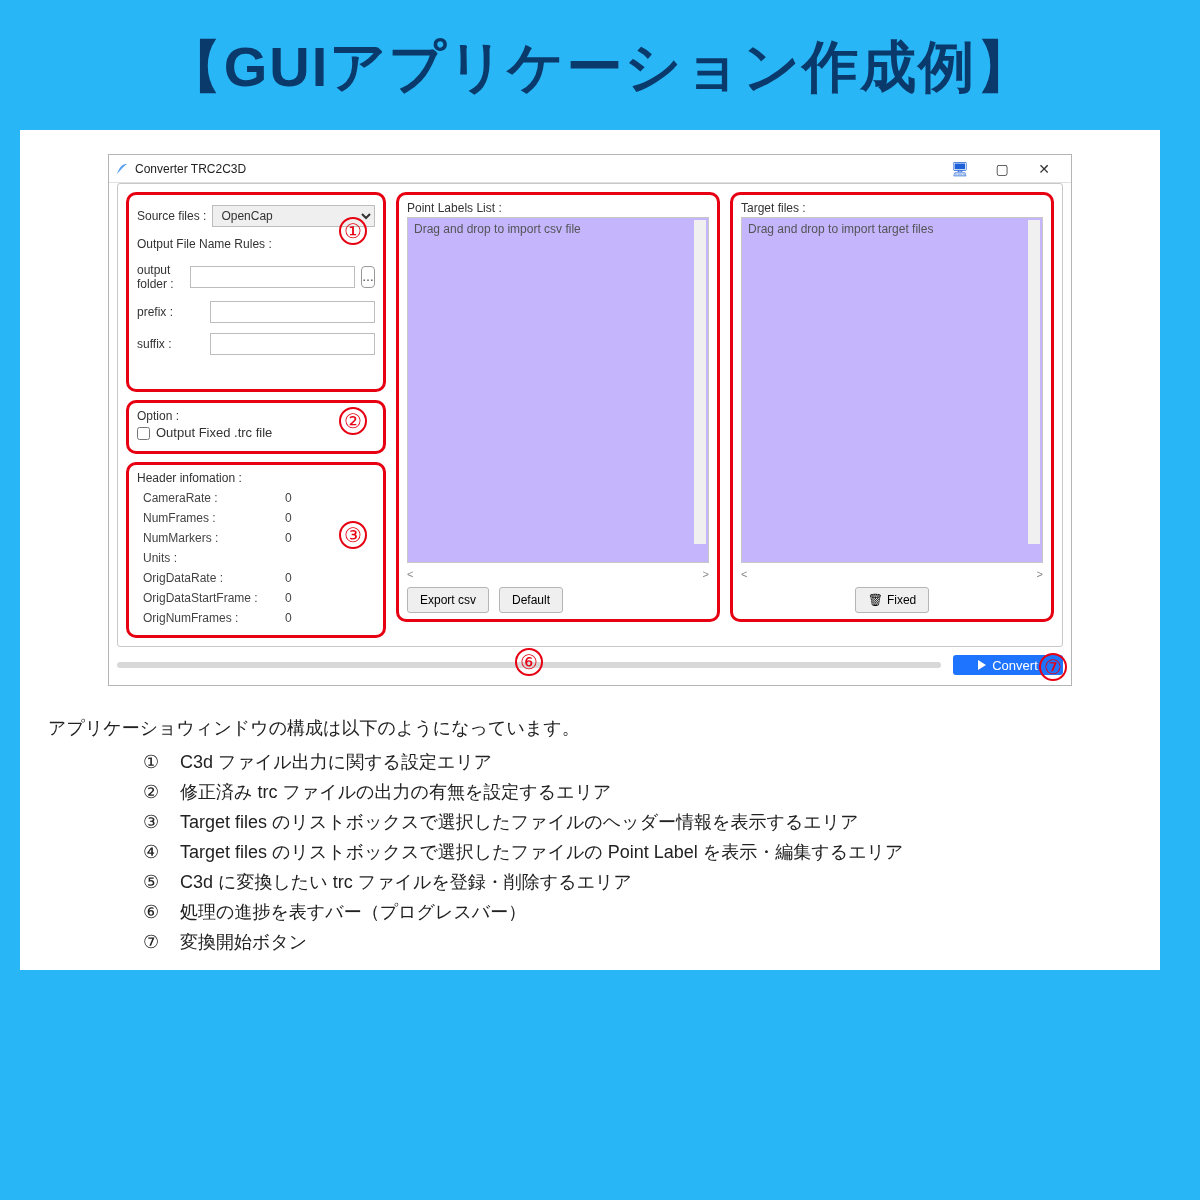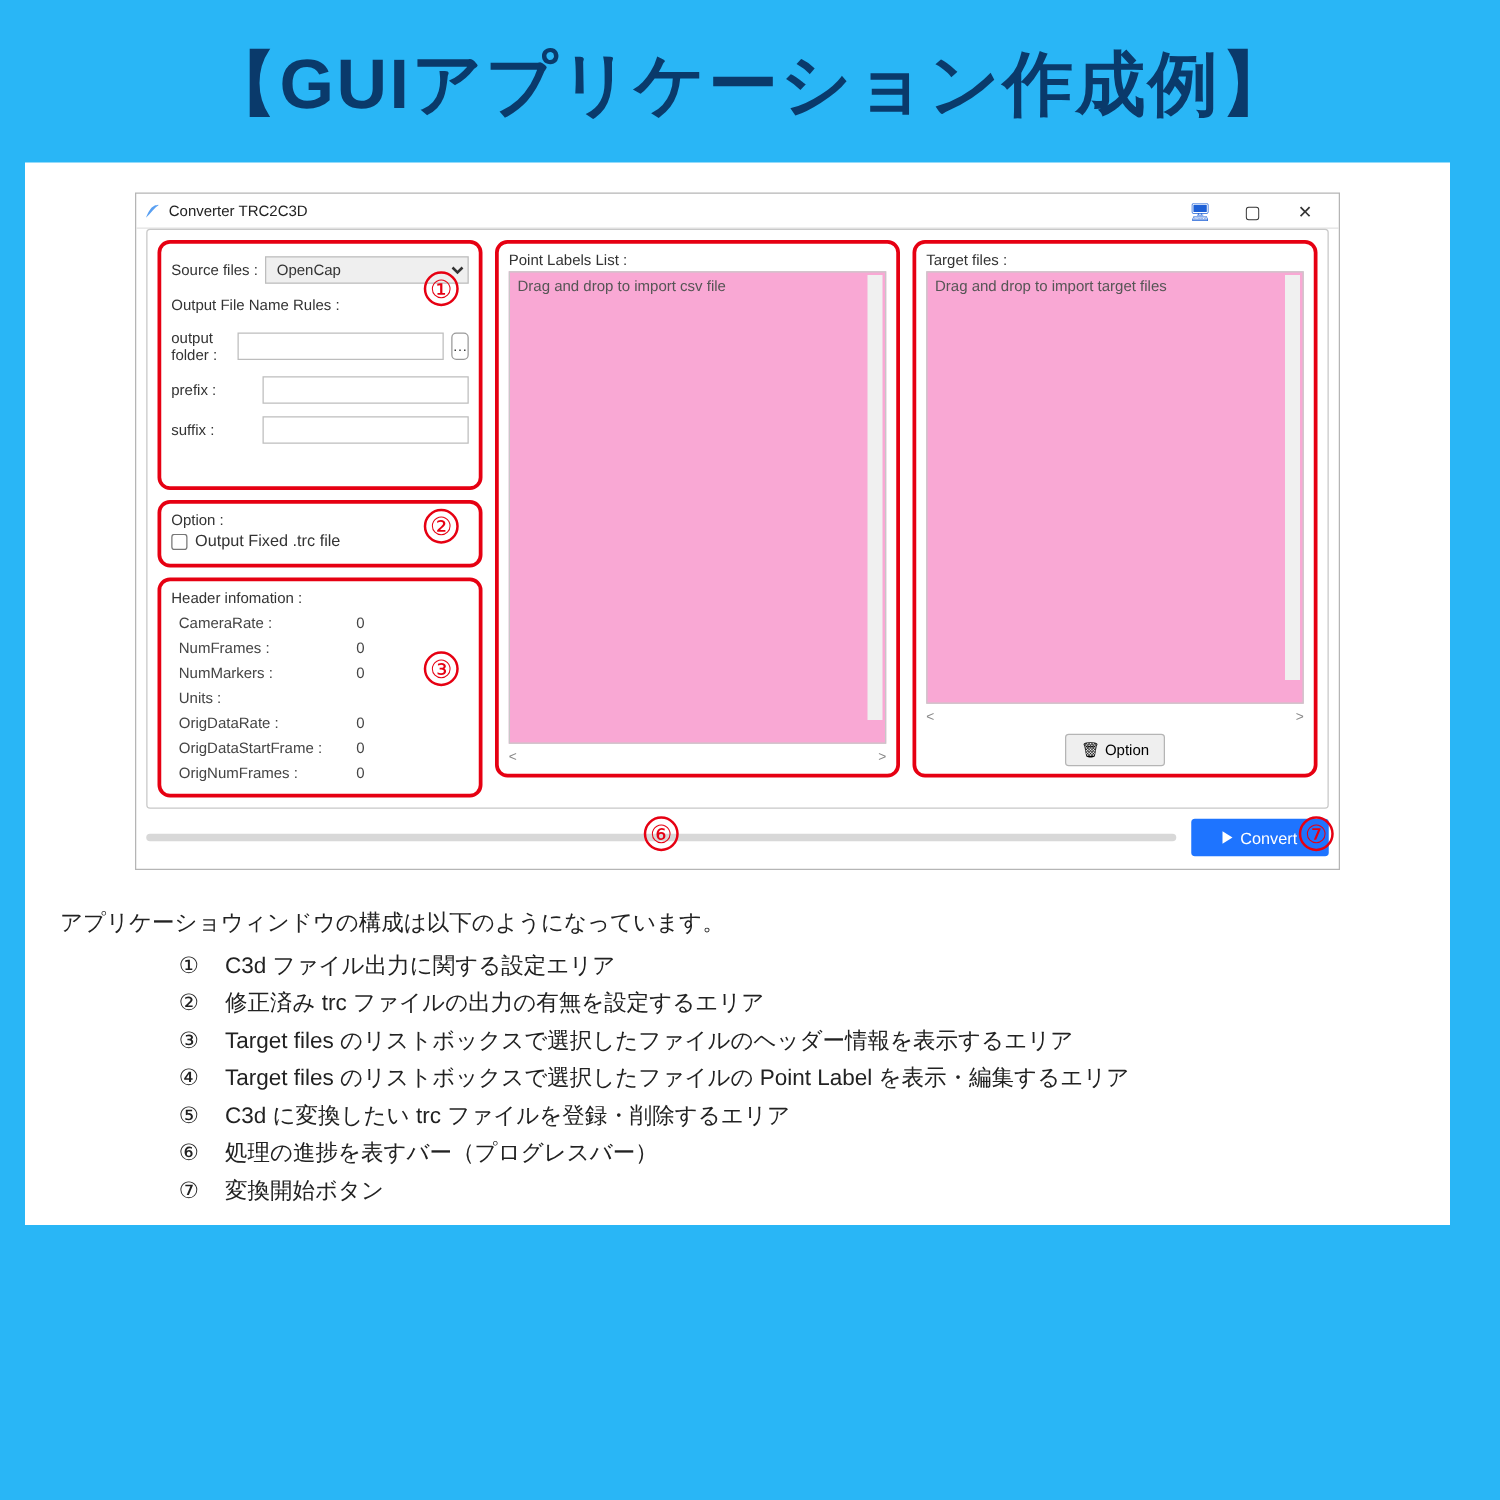--- a/index.html
+++ b/index.html
@@ -120,21 +120,21 @@
   .hdr-table td { padding: 2px 4px; }
   .hdr-table td.k { width: 140px; }
   .list-panel {
     height: 340px;
     display:flex;
     flex-direction:column;
   }
   .listbox {
     flex:1;
     border:1px solid #c8c8c8;
-    background:#f9a8d4;
+    background:#c4b5fd;
     padding: 4px 6px;
     font-size:12px;
     color:#555;
     overflow:auto;
     position:relative;
   }
   .scroll-v-hint { position:absolute; right:2px; top:2px; bottom:18px; width:12px; background:#f0f0f0; }
   .scroll-h { height:14px; margin-top:4px; display:flex; gap:4px; align-items:center; }
   .scroll-h .arrow { font-size:11px; color:#888; }
   .btn {
@@ -156,21 +156,21 @@
     position:relative;
   }
   .progress {
     flex:1;
     height: 6px;
     border-radius: 3px;
     background: #d8d8d8;
     position:relative;
   }
   .convert-btn {
-    height: 30px;
+    height: 20px;
     width: 110px;
     background: #1e74ff;
     color: #fff;
     border: none;
     border-radius: 3px;
     font-size: 13px;
     display:flex; align-items:center; justify-content:center; gap:6px;
   }
   .play-tri { width:0;height:0;border-left:8px solid #fff;border-top:5px solid transparent;border-bottom:5px solid transparent; }
   
@@ -300,40 +300,44 @@
           <div class="fieldset-label">Point Labels List :</div>
           <div class="listbox">
             <span>Drag and drop to import csv file</span>
             <div class="scroll-v-hint"></div>
           </div>
           <div class="scroll-h">
             <span class="arrow">&lt;</span>
             <span style="flex:1"></span>
             <span class="arrow">&gt;</span>
           </div>
+          <div class="btn-row">
+            <button class="btn">Export csv</button>
+            <button class="btn">Default</button>
+          </div>
         </div>
       </div>
 
       <div class="col-right">
         <div class="redbox list-panel" style="height:430px;">
           <span class="circ-num" style="top:150px; left:50%; transform:translateX(-50%);">⑤</span>
           <div class="fieldset-label">Target files :</div>
           <div class="listbox">
             <span>Drag and drop to import target files</span>
             <div class="scroll-v-hint"></div>
           </div>
           <div class="scroll-h">
             <span class="arrow">&lt;</span>
             <span style="flex:1"></span>
             <span class="arrow">&gt;</span>
           </div>
           <div class="btn-row center">
             <button class="btn">
               <span>🗑</span>
-              <span>Option</span>
+              <span>Fixed</span>
             </button>
           </div>
         </div>
       </div>
     </div>
 
     <div class="bottom-bar">
       <div class="progress">
         <span class="circ-num" style="top:-14px; left:50%; transform:translateX(-50%);">⑥</span>
       </div>

